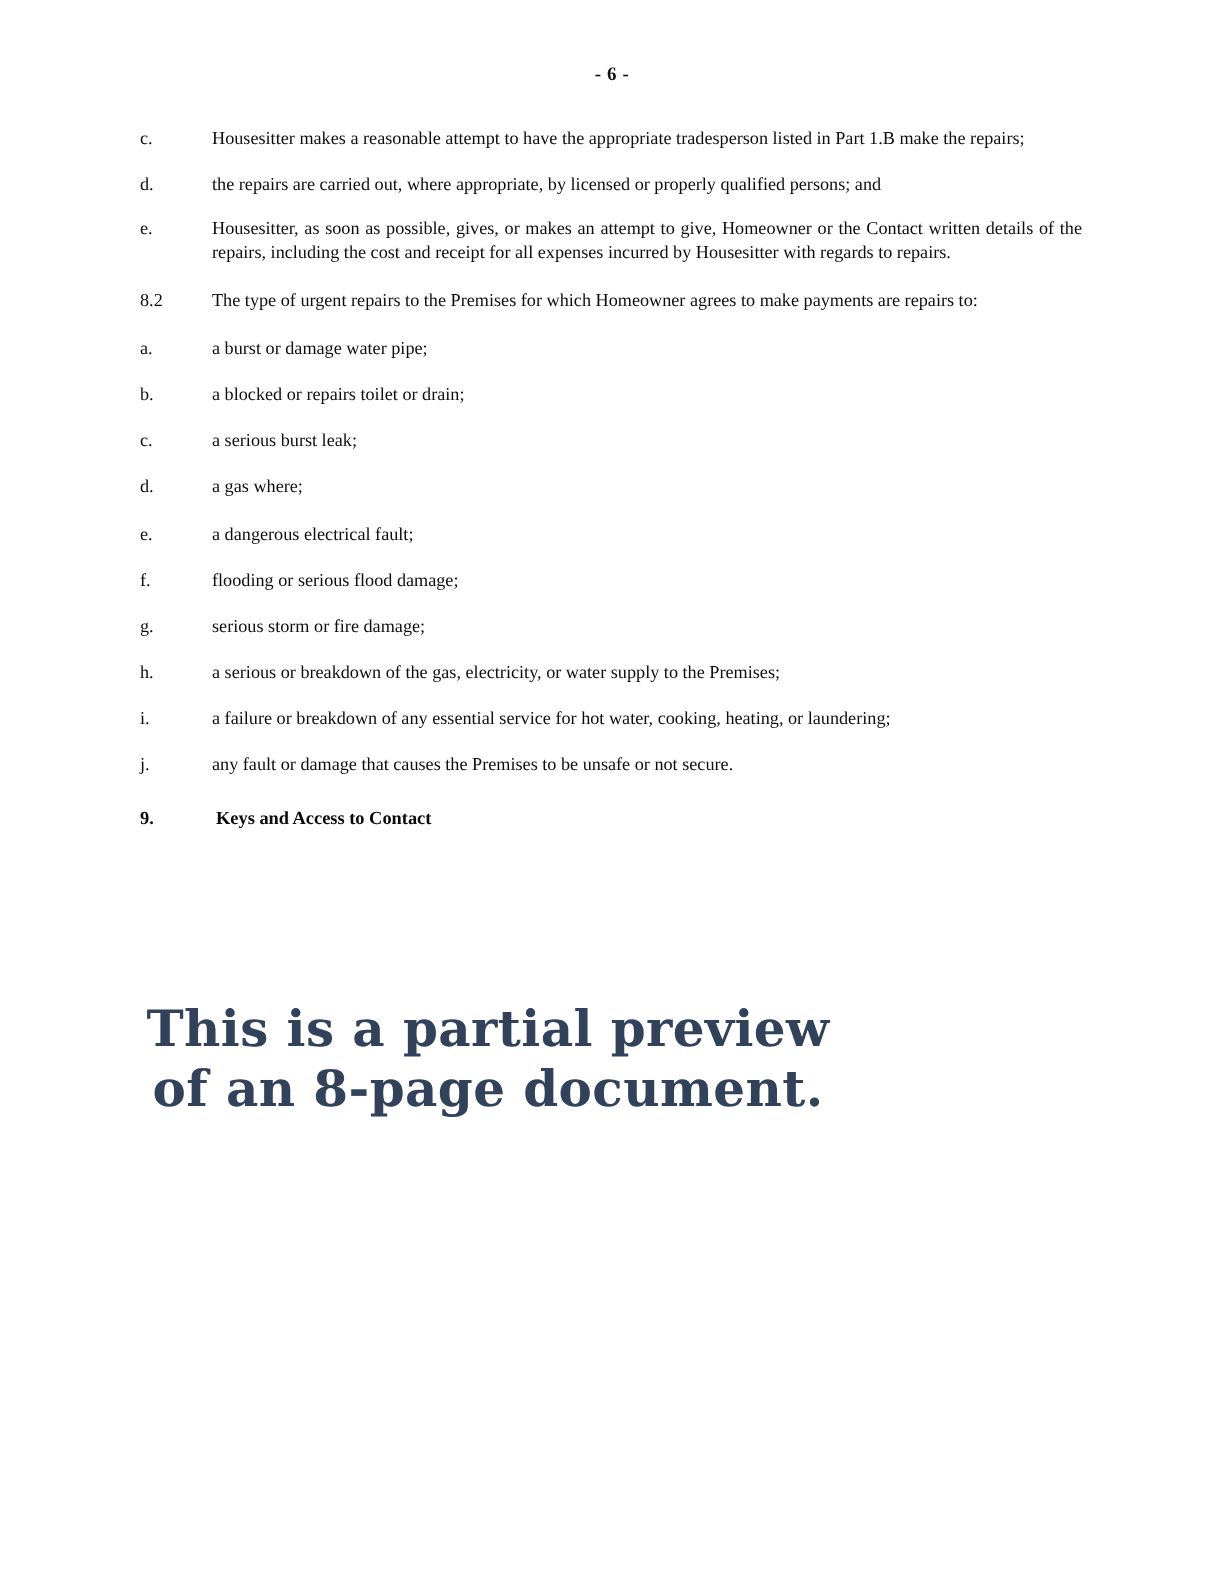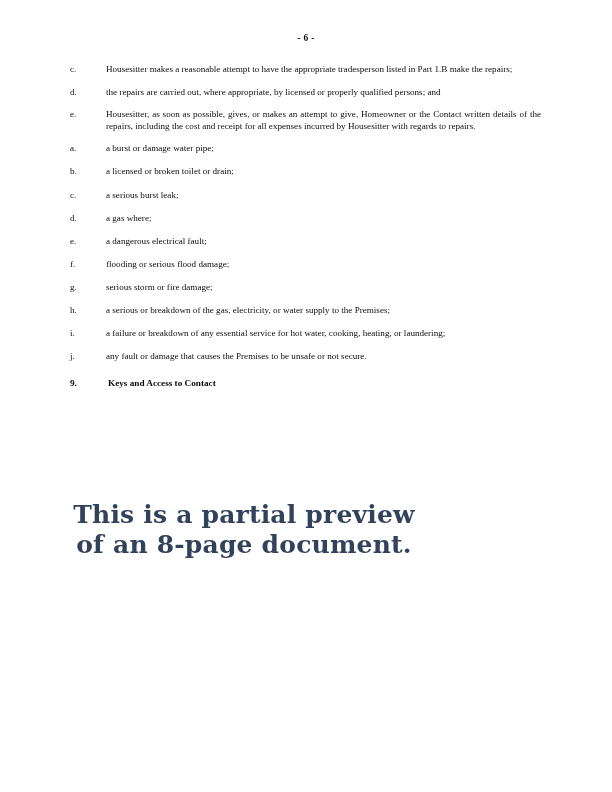--- a/index.html
+++ b/index.html
@@ -143,31 +143,34 @@
         <span class="body">the repairs are carried out, where appropriate, by licensed or properly qualified persons; and</span>
       </div>
 
       <div class="lettered-item">
         <span class="marker">e.</span>
         <span class="body">Housesitter, as soon as possible, gives, or makes an attempt to give, Homeowner or the Contact written details of the repairs, including the cost and receipt for all expenses incurred by Housesitter with regards to repairs.</span>
       </div>
 
     </div>
 
+    <p class="clause">
+      <span class="clause-num">8.2</span><span>The type of urgent repairs to the Premises for which Homeowner agrees to make payments are repairs to:</span>
+    </p>
 
     <div class="list-block">
 
       <div class="lettered-item">
         <span class="marker">a.</span>
         <span class="body">a burst or damage water pipe;</span>
       </div>
 
       <div class="lettered-item">
         <span class="marker">b.</span>
-        <span class="body">a licensed or broken toilet or drain;</span>
+        <span class="body">a blocked or repairs toilet or drain;</span>
       </div>
 
       <div class="lettered-item">
         <span class="marker">c.</span>
         <span class="body">a serious burst leak;</span>
       </div>
 
       <div class="lettered-item">
         <span class="marker">d.</span>
         <span class="body">a gas where;</span>

